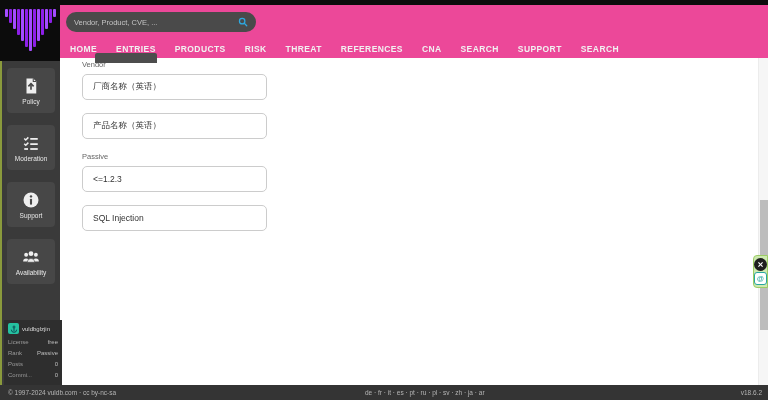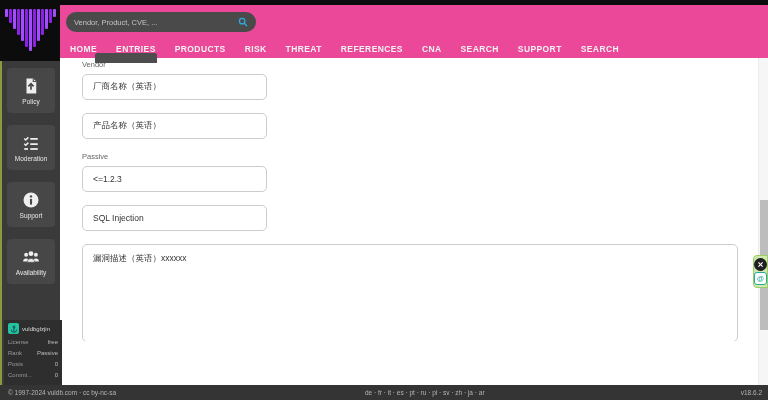--- a/index.html
+++ b/index.html
@@ -188,21 +188,20 @@
       <div class="f-label">Vendor</div>
       <input class="f-input" type="text" value="厂商名称（英语）" style="">
 
       <input class="f-input" type="text" value="产品名称（英语）" style="">
 
       <div class="f-label">Passive</div>
       <input class="f-input" type="text" value="&lt;=1.2.3" style="">
 
       <input class="f-input" type="text" value="SQL Injection" style="">
 
-      <textarea class="f-area" style="">漏洞描述（英语）xxxxxx</textarea>
     </div>
   </div>
 
   <div class="scrollbar">
     <div class="scroll-thumb"></div>
   </div>
 
   <div class="overlay-widget">
     <div class="ow-close">
       <svg viewBox="0 0 10 10">

